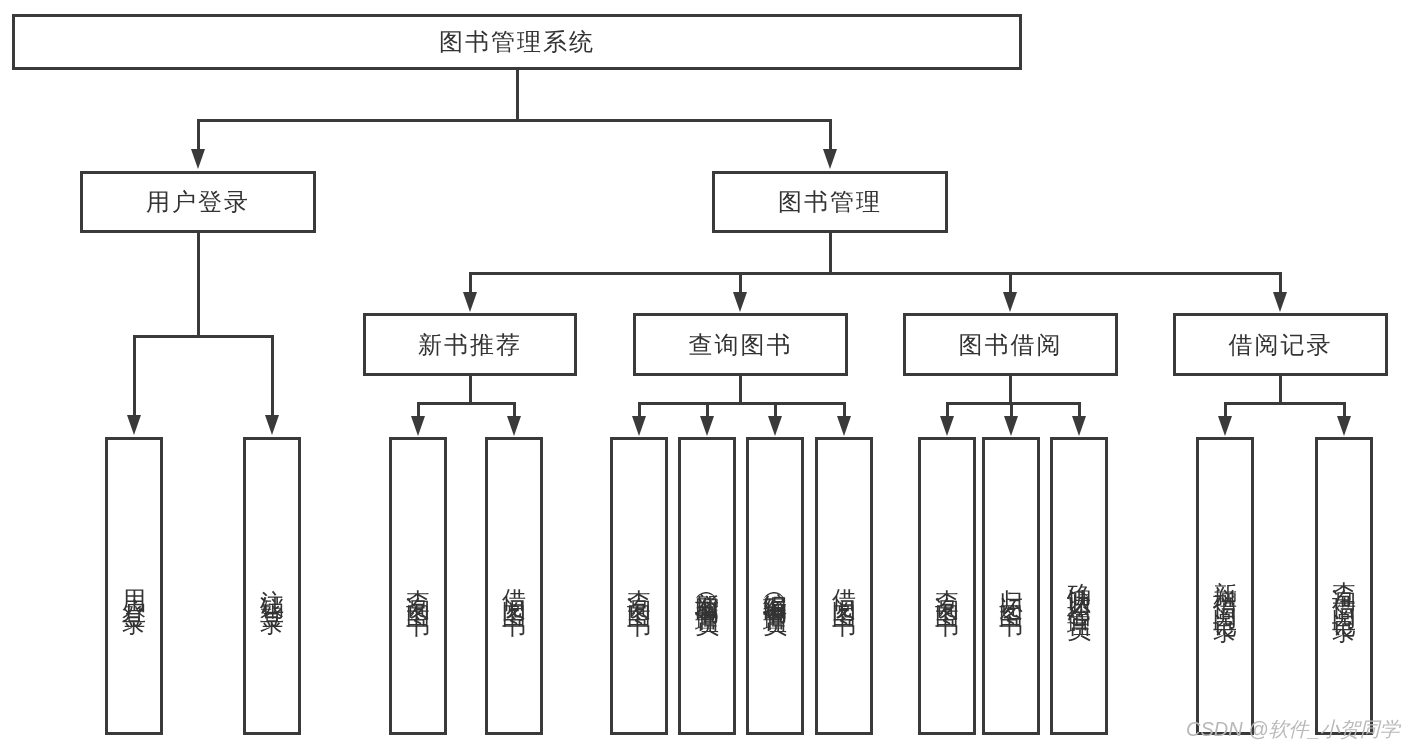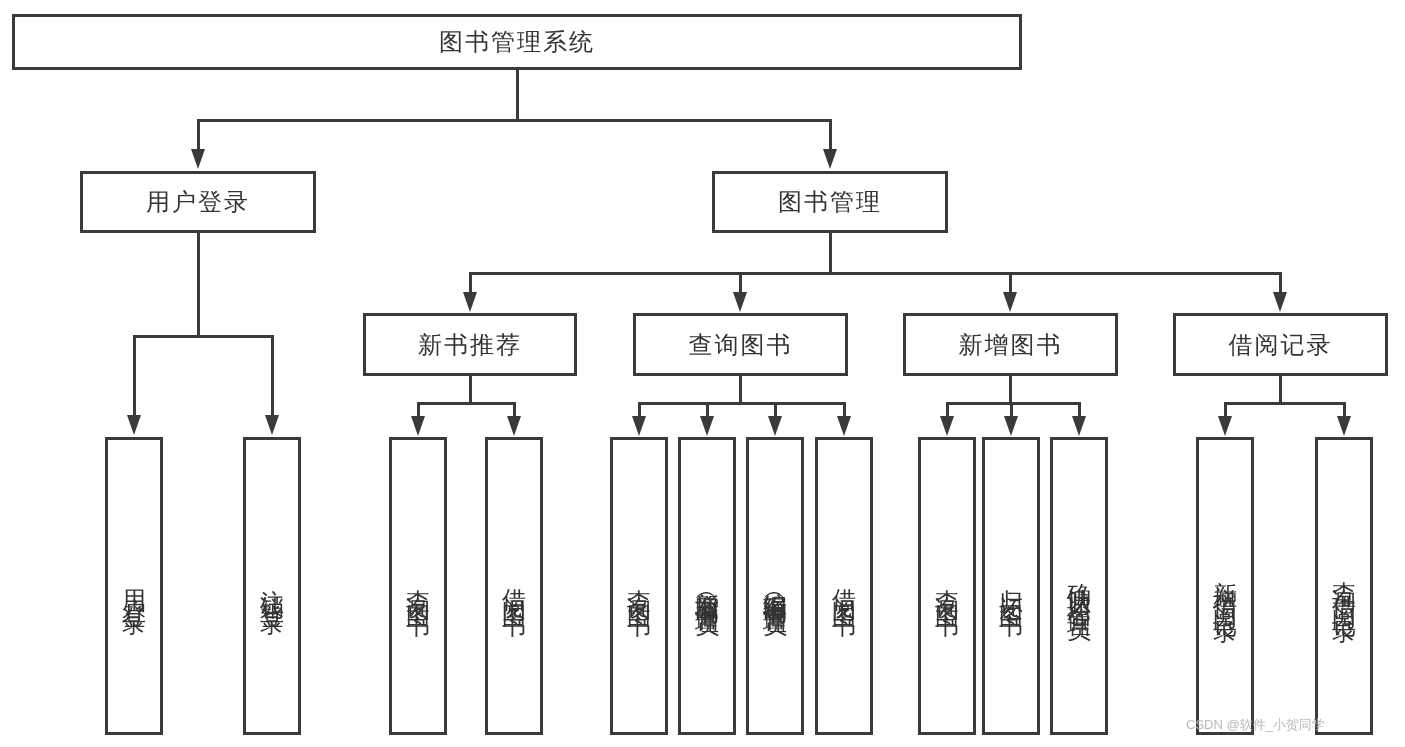--- a/index.html
+++ b/index.html
@@ -50,24 +50,25 @@
     width: 0; height: 0;
     border-left: 7px solid transparent;
     border-right: 7px solid transparent;
     border-top: 20px solid var(--line);
     z-index: 1;
   }
   .watermark {
     position: absolute;
     left: 1186px;
     top: 716px;
-    font-size: 13px;
+    font-size: 20px;
     color: var(--watermark);
     white-space: nowrap;
     z-index: 5;
+    font-style: italic;
   }
 </style>
 </head>
 <body>
 
 <div class="canvas">
 
   <div class="vline" style="left:516px;top:68px;height:53px;"></div>
   <div class="hline" style="left:197px;top:119px;width:633px;"></div>
   <div class="vline" style="left:197px;top:119px;height:33px;"></div>
@@ -138,21 +139,21 @@
     <span class="hlabel">图书管理</span>
   </div>
 
   <div class="box" style="left:363px;top:313px;width:214px;height:63px;">
     <span class="hlabel">新书推荐</span>
   </div>
   <div class="box" style="left:633px;top:313px;width:215px;height:63px;">
     <span class="hlabel">查询图书</span>
   </div>
   <div class="box" style="left:903px;top:313px;width:215px;height:63px;">
-    <span class="hlabel">新增图书</span>
+    <span class="hlabel">图书借阅</span>
   </div>
   <div class="box" style="left:1173px;top:313px;width:215px;height:63px;">
     <span class="hlabel">借阅记录</span>
   </div>
 
   <div class="box" style="left:105px;top:437px;width:58px;height:298px;">
     <span class="vtext">用户登录</span>
   </div>
   <div class="box" style="left:243px;top:437px;width:58px;height:298px;">
     <span class="vtext">注销登录</span>

